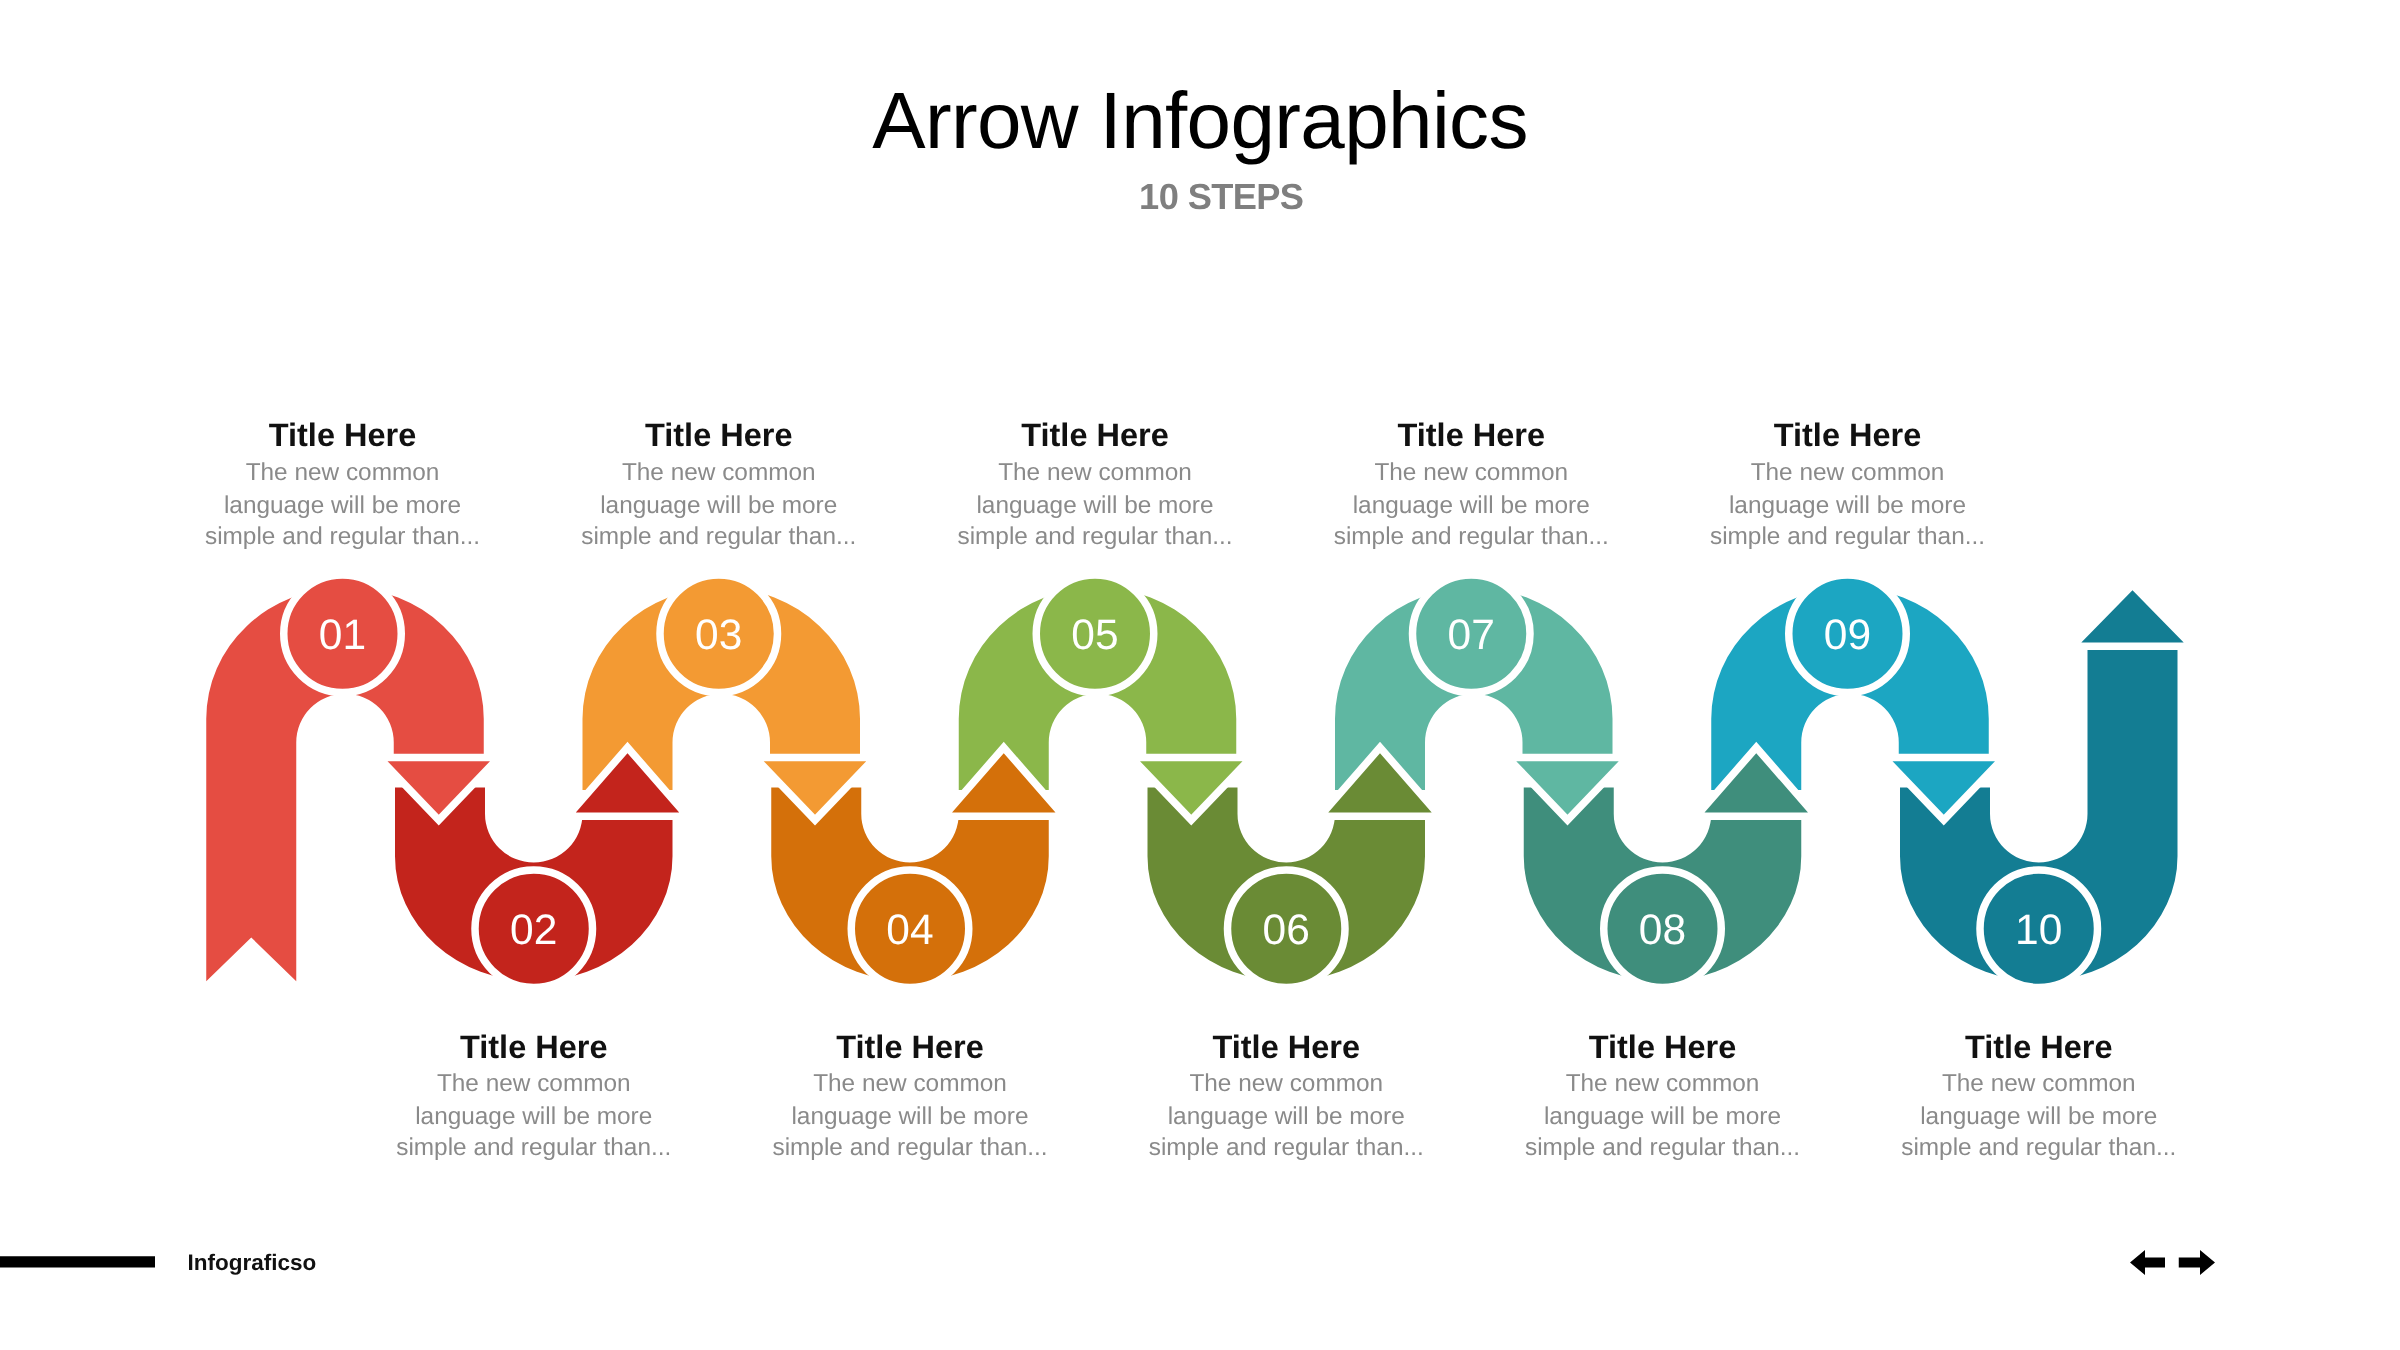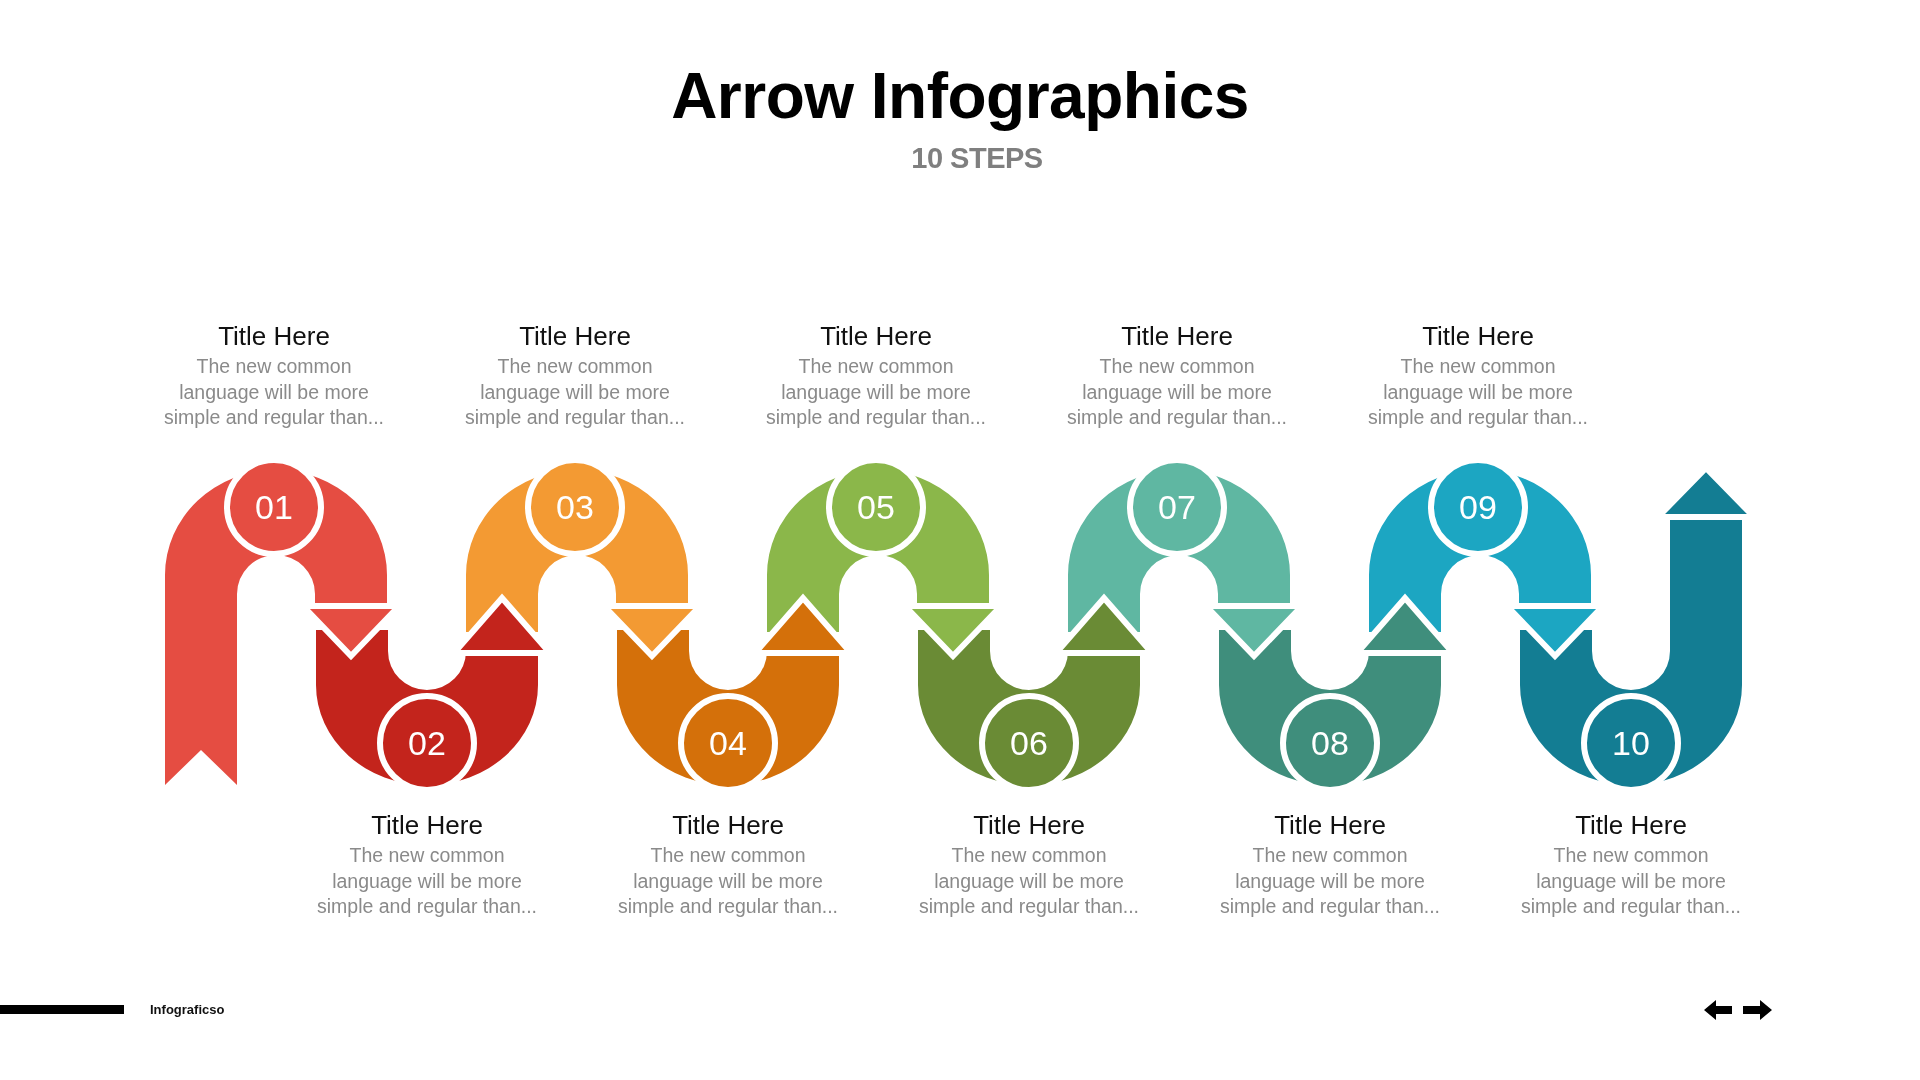--- a/index.html
+++ b/index.html
@@ -1,27 +1,27 @@
 <!DOCTYPE html>
 <html><head>
 <meta charset="utf-8">
 <style>
   html, body { margin:0; padding:0; }
   body { width:1920px; height:1080px; position:relative; background:#ffffff; overflow:hidden;
          font-family:"Liberation Sans", "DejaVu Sans", sans-serif; }
   .main-title { position:absolute; left:0; width:1920px; top:58px; text-align:center;
-                font-size:64px; font-weight:bold; color:#000000; line-height:76px; letter-spacing:-0.5px; }
+                font-size:64px; font-weight:normal; color:#000000; line-height:76px; letter-spacing:-0.5px; }
   .subtitle { position:absolute; left:0; width:1920px; top:140px; text-align:center;
               font-size:29px; font-weight:bold; color:#7f7f7f; line-height:36px; letter-spacing:-0.5px;padding-left:17px; }
   #diagram { position:absolute; left:0; top:0; width:1920px; height:1080px; }
   .step-text { position:absolute; width:270px; text-align:center; }
-  .step-title { font-size:26px; font-weight:normal; color:#111111; line-height:32px; display:block; }
+  .step-title { font-size:26px; font-weight:bold; color:#111111; line-height:32px; display:block;margin-top:12px; }
   .step-body { font-size:19.5px; color:#8a8a8a; line-height:25.5px; display:block; margin-top:2px; }
   .footer-bar { position:absolute; left:0; top:1005px; width:124px; height:9px; background:#000000; }
-  .footer-brand { position:absolute; left:150px; top:998px; font-size:13px; font-weight:bold; color:#111111; line-height:24px; }
+  .footer-brand { position:absolute; left:150px; top:998px; font-size:18px; font-weight:bold; color:#111111; line-height:24px; }
   .nav { position:absolute; top:999px; width:32px; height:22px; cursor:pointer; }
   .nav svg { display:block; }
 </style>
 </head>
 <body>
 
 <div class="main-title">Arrow Infographics</div>
 <div class="subtitle">10 STEPS</div>
 
 <svg id="diagram" xmlns="http://www.w3.org/2000/svg" width="1920" height="1080" viewBox="0 0 1920 1080">

